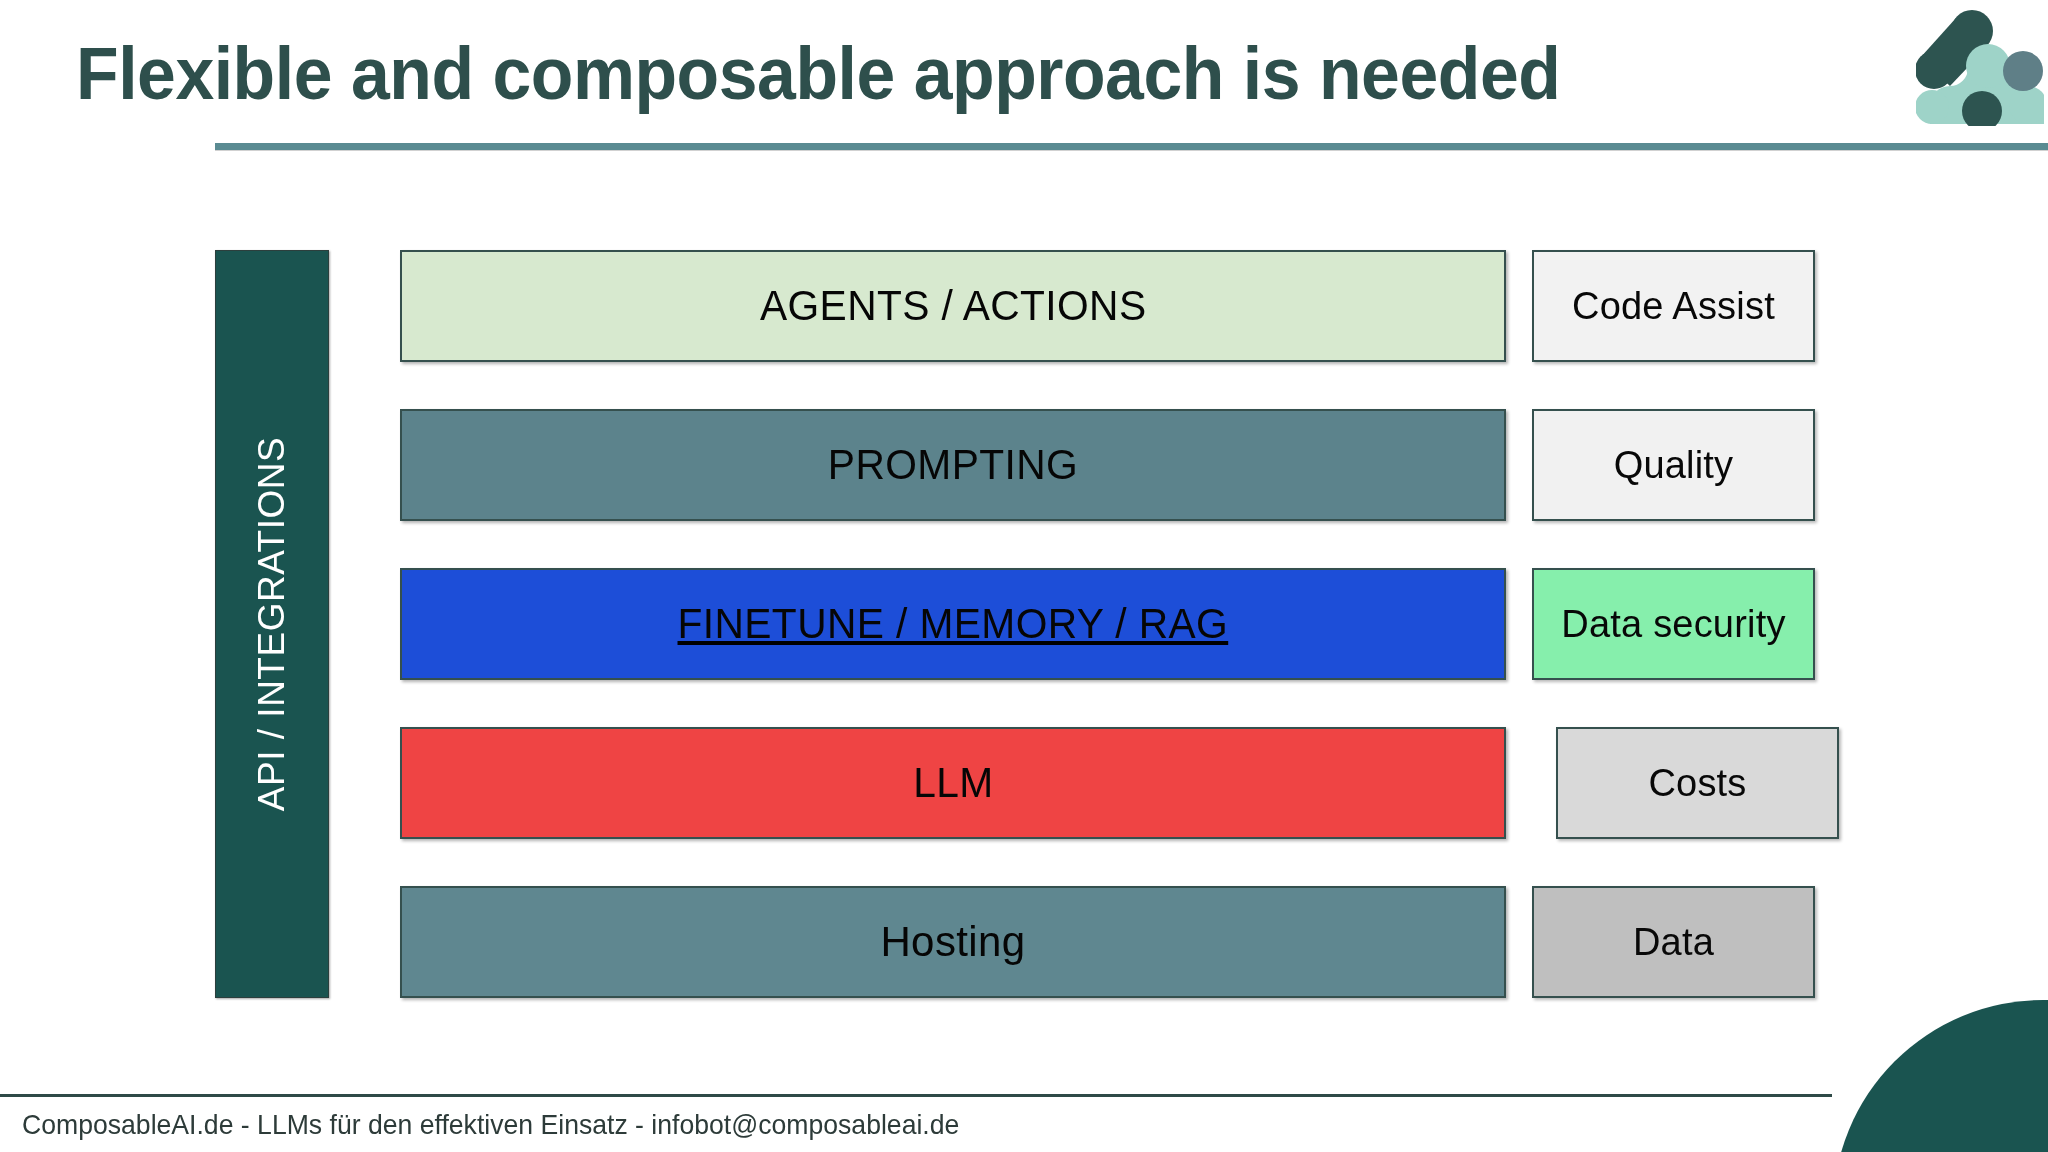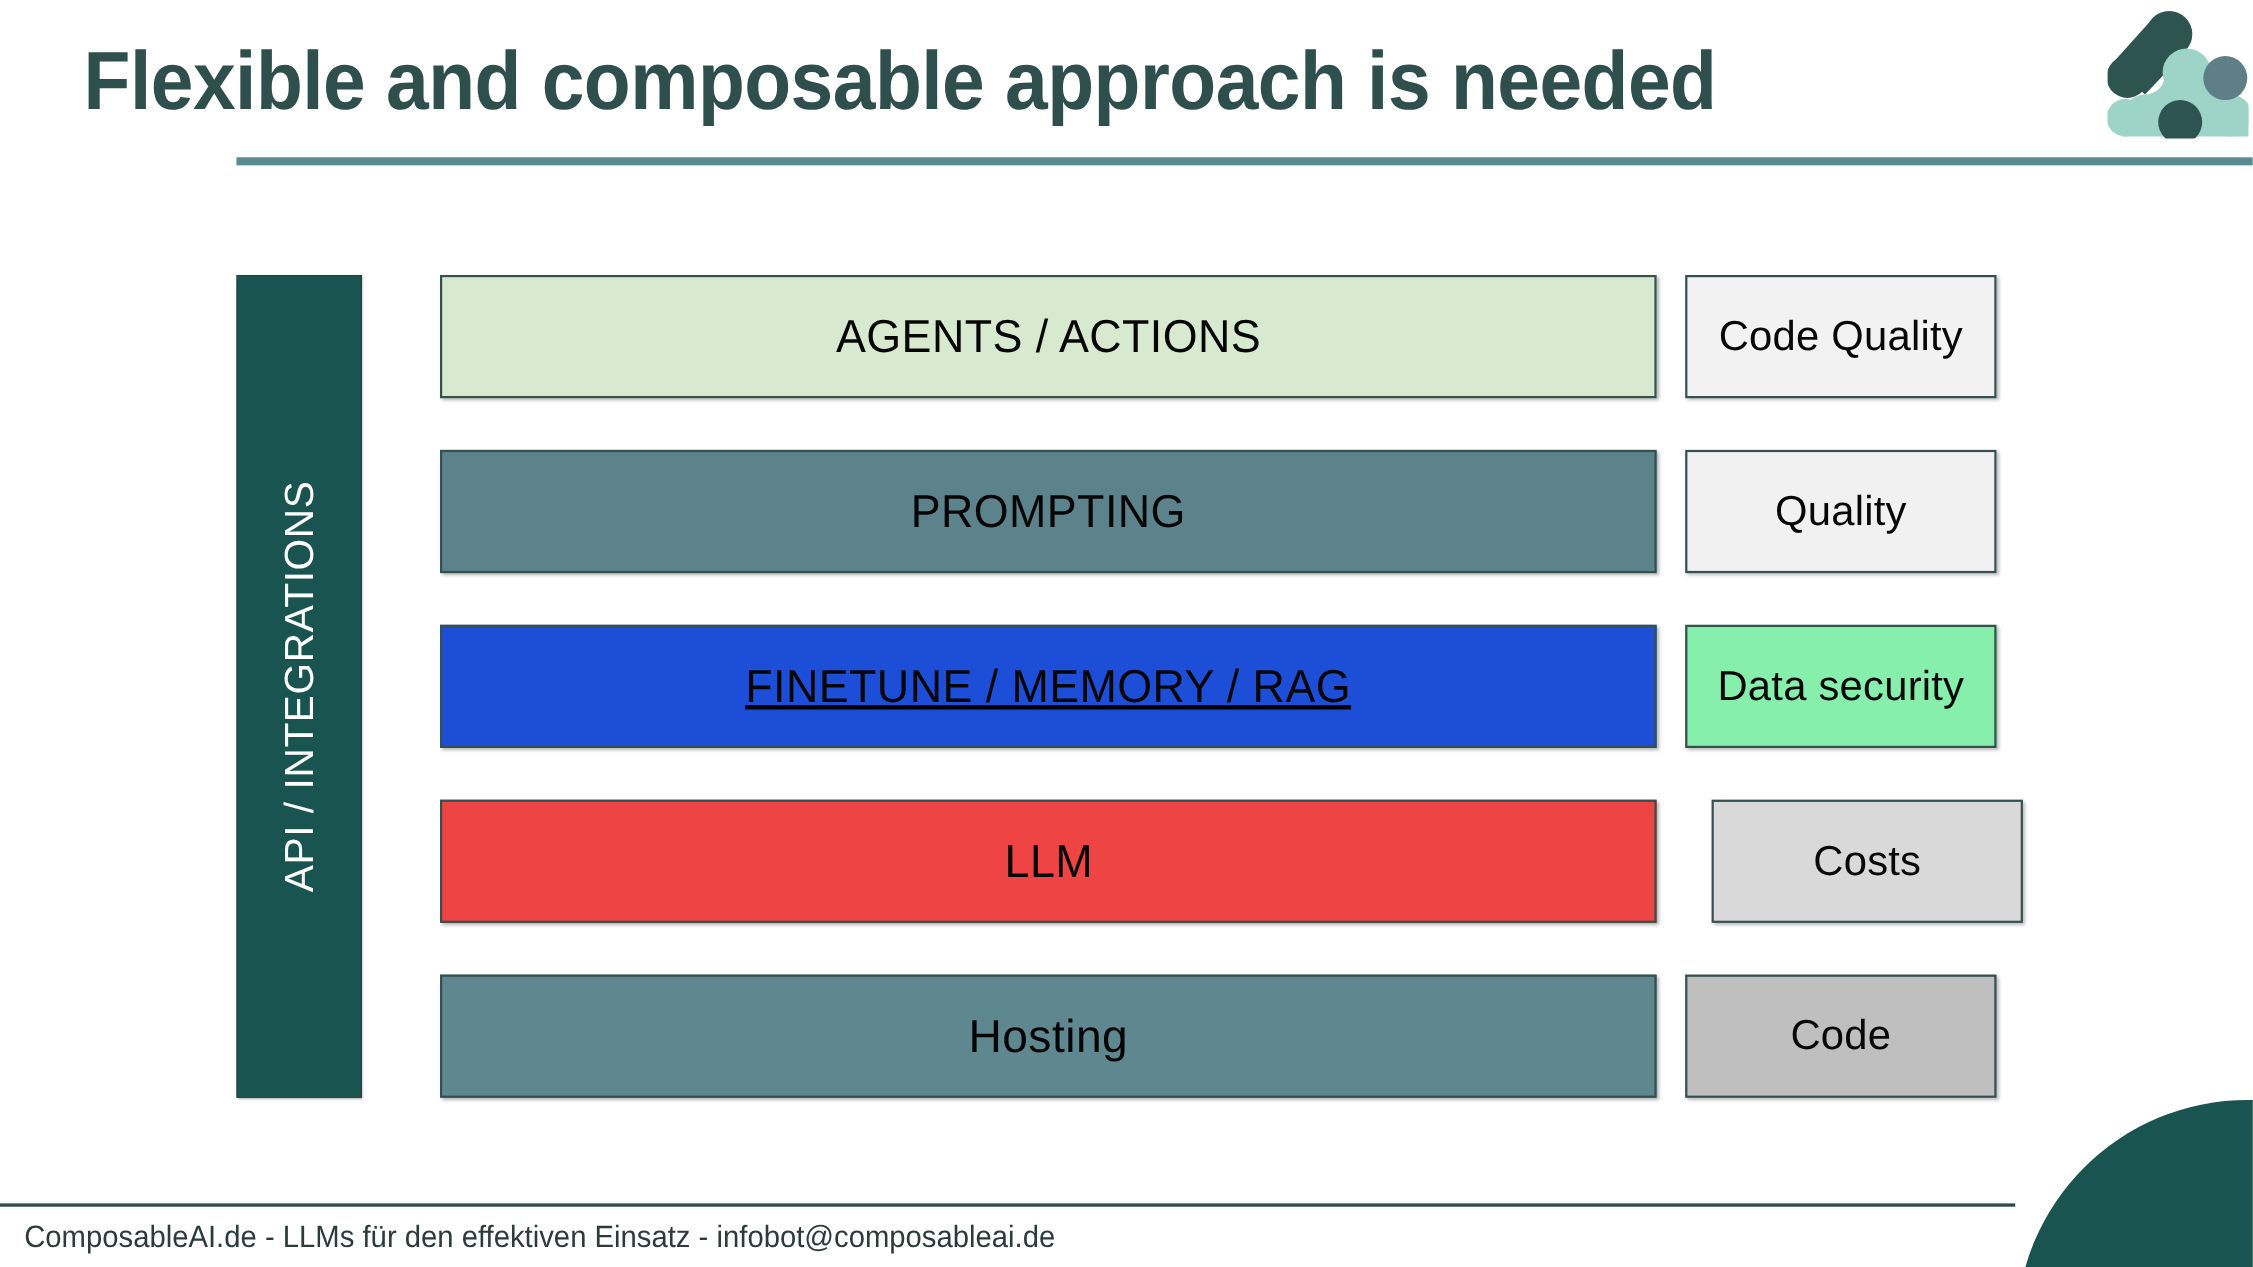--- a/index.html
+++ b/index.html
@@ -215,31 +215,31 @@
   <div class="layer-row" style="top: 477px; background: #ef4444; border-color: rgb(53, 80, 78);">
     <span class="layer-label condensed">LLM</span>
   </div>
   <div class="layer-row" style="top: 636px; background: rgb(95, 135, 144); border-color: rgb(53, 80, 78);">
     <span class="layer-label">Hosting</span>
   </div>
 </div>
 
 <div id="attr-stack">
   <div class="attr-box" style="top: 0px; background: rgb(242, 242, 242); border-color: rgb(53, 80, 78);">
-    <span class="attr-label">Code Quality</span>
+    <span class="attr-label">Code Assist</span>
   </div>
   <div class="attr-box" style="top: 159px; background: rgb(241, 241, 241); border-color: rgb(53, 80, 78); text-align: center;">
     <span class="attr-label">Quality</span>
   </div>
   <div class="attr-box" style="top: 318px; background: #86efac; border-color: rgb(53, 80, 78);">
     <span class="attr-label">Data security</span>
   </div>
   <div class="attr-box" style="top: 477px; background: rgb(217, 217, 217); border-color: rgb(53, 80, 78); margin-left: 24px;">
     <span class="attr-label">Costs</span>
   </div>
   <div class="attr-box" style="top: 636px; background: rgb(191, 191, 191); border-color: rgb(53, 80, 78);">
-    <span class="attr-label">Code</span>
+    <span class="attr-label">Data</span>
   </div>
 </div>
 
 <div id="footer-rule" style="background: rgb(47, 74, 71);"></div>
 <div id="footer-text">ComposableAI.de - LLMs für den effektiven Einsatz - infobot@composableai.de</div>
 <div id="corner-circle" style="background: rgb(26, 84, 80);"></div>
 
 </body></html>

